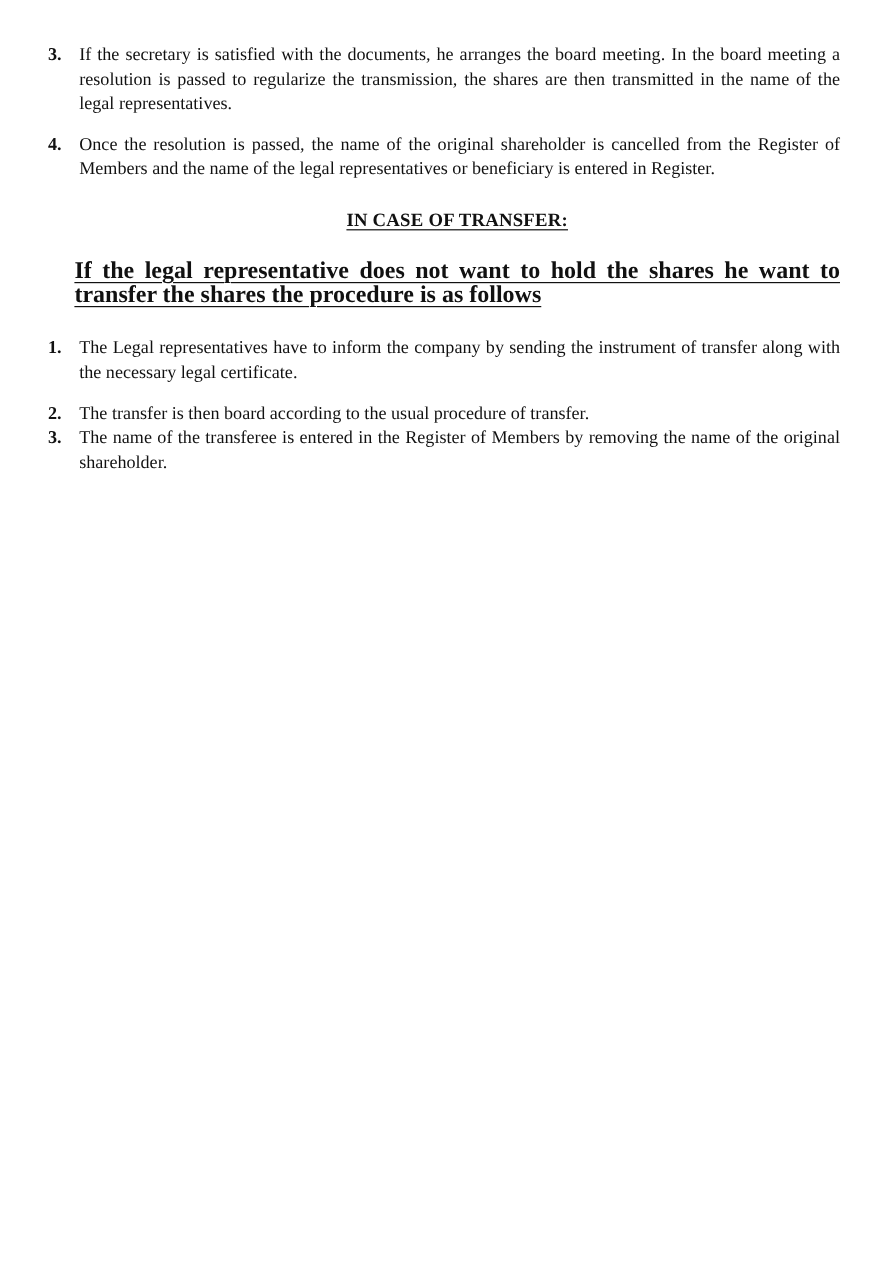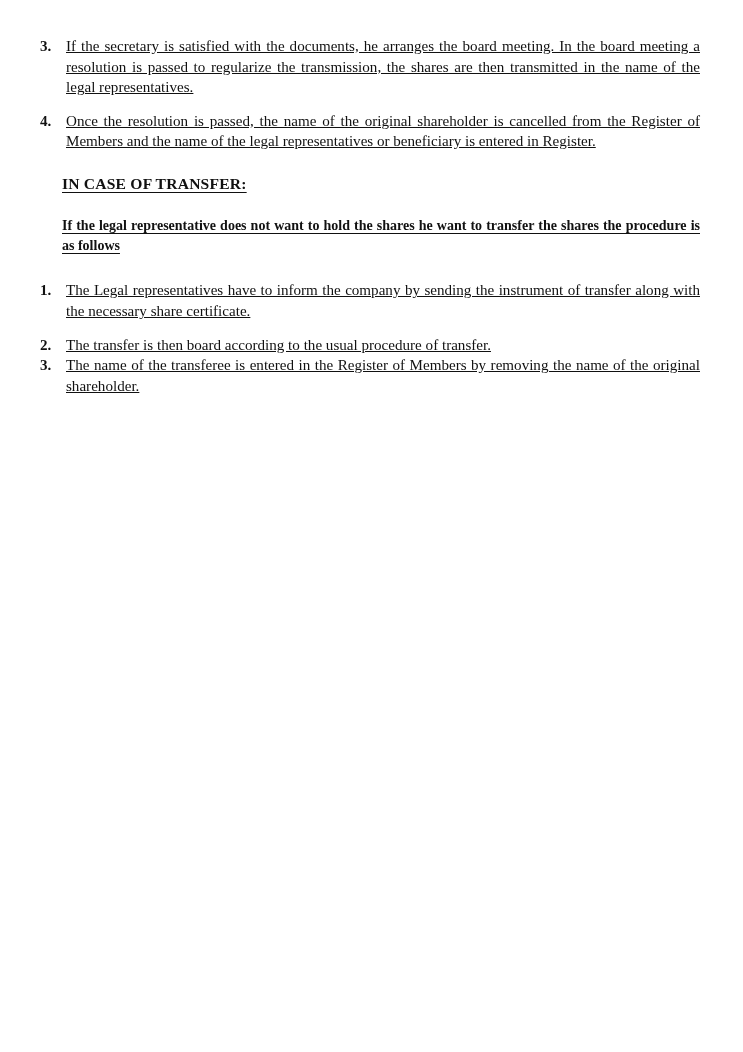--- a/index.html
+++ b/index.html
@@ -53,45 +53,44 @@
     left: 0;
     top: 0;
     width: 20px;
     text-align: left;
     font-weight: bold;
     font-size: 15.1px;
     line-height: 20.6px;
   }
   .num-text {
     display: block;
-    text-decoration: underline;
   }
 
   
   .section-heading {
-    text-align: left;
+    text-align: center;
     font-weight: bold;
     font-size: 15.6px;
     line-height: 20px;
     letter-spacing: 0.2px;
     margin: 22px 0 0 0;
     padding-left: 22px;
   }
   .section-heading span {
     text-decoration: underline;
     text-underline-offset: 2.5px;
     text-decoration-thickness: 1.4px;
   }
 
   
   .bold-underline-para {
     margin: 22px 0 0 0;
     padding-left: 22px;
     font-weight: bold;
-    font-size: 14px;
+    font-size: 20px;
     line-height: 20.2px;
     text-align: justify;
     text-justify: inter-word;
   }
   .bold-underline-para .u {
     text-decoration: underline;
     text-underline-offset: 2.5px;
     text-decoration-thickness: 1.4px;
   }
 
@@ -120,21 +119,21 @@
       <span>IN CASE OF TRANSFER:</span>
     </div>
 
     <div class="bold-underline-para">
       <span class="u">If the legal representative does not want to hold the shares he want to transfer the shares the procedure is as follows</span>
     </div>
 
     <ol class="num-list list-block-two">
       <li class="num-item">
         <span class="num-marker">1.</span>
-        <span class="num-text">The Legal representatives have to inform the company by sending the instrument of transfer along with the necessary share certificate.</span>
+        <span class="num-text">The Legal representatives have to inform the company by sending the instrument of transfer along with the necessary legal certificate.</span>
       </li>
       <li class="num-item tight">
         <span class="num-marker">2.</span>
         <span class="num-text">The transfer is then board according to the usual procedure of transfer.</span>
       </li>
       <li class="num-item tight">
         <span class="num-marker">3.</span>
         <span class="num-text">The name of the transferee is entered in the Register of Members by removing the name of the original shareholder.</span>
       </li>
     </ol>

